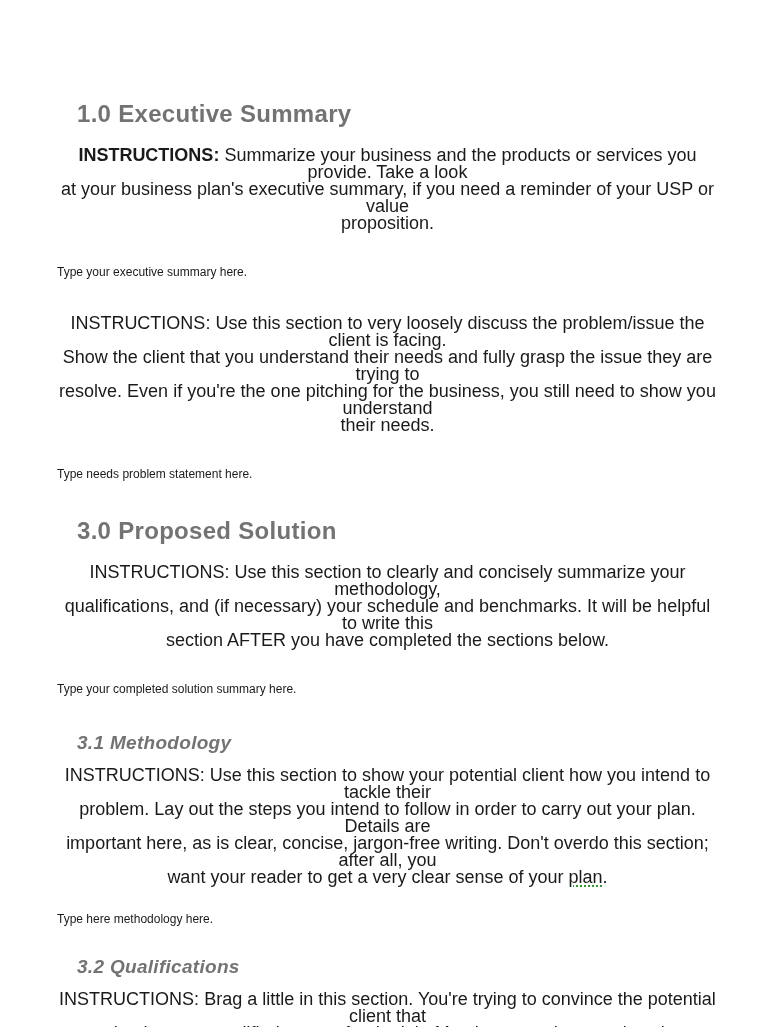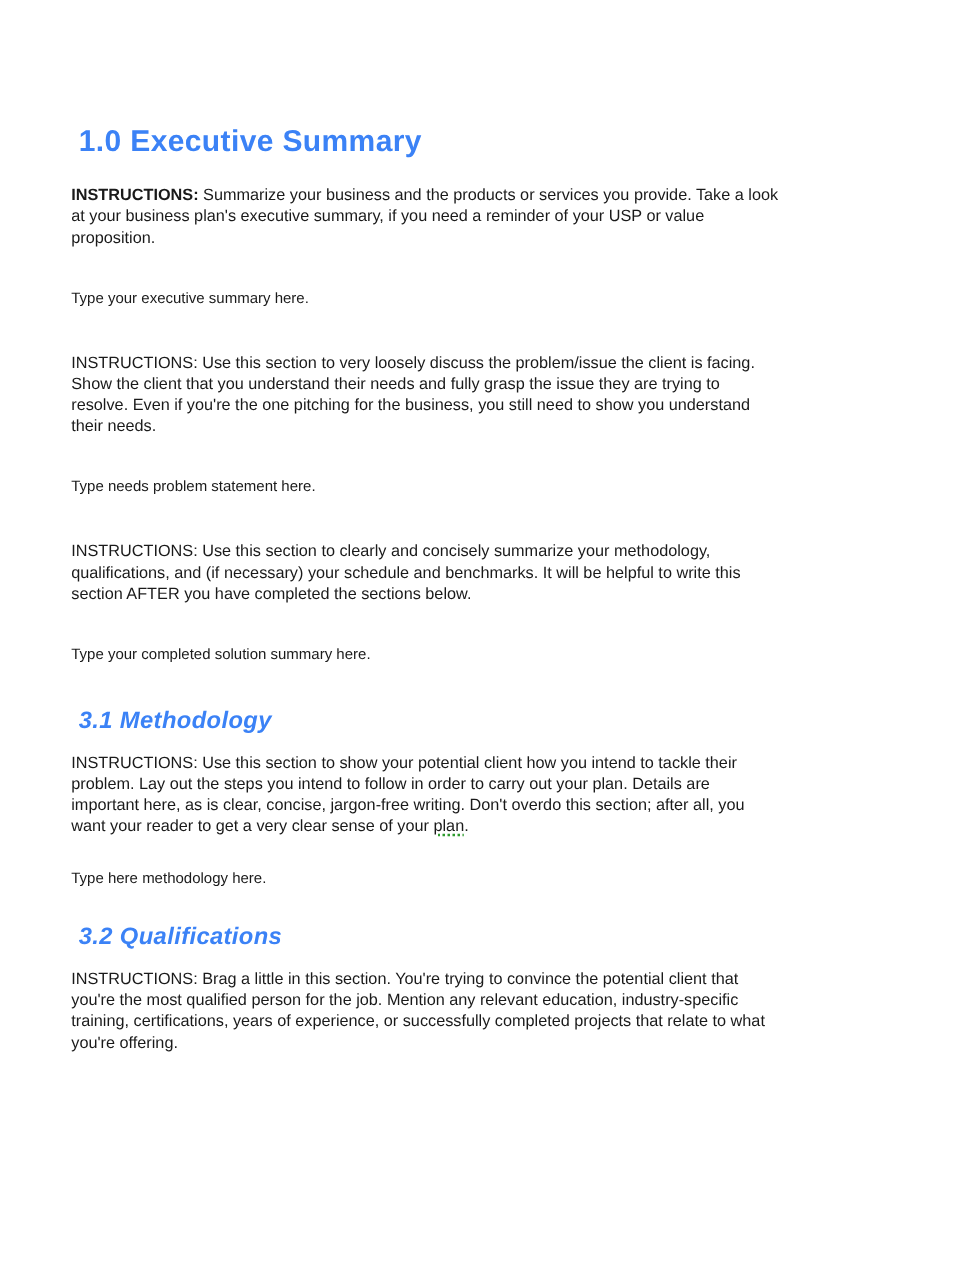--- a/index.html
+++ b/index.html
@@ -17,41 +17,42 @@
     font-family: "Liberation Sans", sans-serif;
     color: #1a1a1a;
     overflow: hidden;
   }
   .section { margin: 0; }
   .section + .section { margin-top: 34px; }
   .section.section-3-2 { margin-top: 28px; }
 
   .heading {
     font-weight: bold;
-    color: #3b82f6;
-    margin-left: 6px;
+    color: #737373;
+    margin-left: 20px;
     letter-spacing: 0.3px;
   }
   .level-1 .heading {
     font-size: 24px;
     line-height: 27px;
     margin-bottom: 20px;
   }
   .level-2 .heading {
     font-size: 19px;
     font-style: italic;
     line-height: 22px;
     margin-bottom: 13px;
   }
 
   .instructions {
     margin: 0;
-    font-size: 13px;
+    font-size: 18px;
     line-height: 17px;
     color: #1a1a1a;
+    text-align: center;
   }
   .lead.bold { font-weight: bold; }
 
   .placeholder {
     margin: 32px 0 0 0;
     font-size: 12px;
     line-height: 17px;
     color: #1a1a1a;
   }
   .section-3-1 .placeholder { margin-top: 25px; }
@@ -74,20 +75,21 @@
     <p class="instructions"><span class="lead bold">INSTRUCTIONS:</span><span class="instructions-body"> Summarize your business and the products or services you provide. Take a look<br>at your business plan's executive summary, if you need a reminder of your USP or value<br>proposition.</span></p>
     <p class="placeholder">Type your executive summary here.</p>
   </section>
 
   <section class="section section-2-0 level-1">
     <p class="instructions"><span class="lead">INSTRUCTIONS:</span><span class="instructions-body"> Use this section to very loosely discuss the problem/issue the client is facing.<br>Show the client that you understand their needs and fully grasp the issue they are trying to<br>resolve. Even if you're the one pitching for the business, you still need to show you understand<br>their needs.</span></p>
     <p class="placeholder">Type needs problem statement here.</p>
   </section>
 
   <section class="section section-3-0 level-1">
+    <div class="heading">3.0 Proposed Solution</div>
     <p class="instructions"><span class="lead">INSTRUCTIONS:</span><span class="instructions-body"> Use this section to clearly and concisely summarize your methodology,<br>qualifications, and (if necessary) your schedule and benchmarks. It will be helpful to write this<br>section AFTER you have completed the sections below.</span></p>
     <p class="placeholder">Type your completed solution summary here.</p>
   </section>
 
   <section class="section section-3-1 level-2">
     <div class="heading">3.1 Methodology</div>
     <p class="instructions"><span class="lead">INSTRUCTIONS:</span><span class="instructions-body"> Use this section to show your potential client how you intend to tackle their<br>problem. Lay out the steps you intend to follow in order to carry out your plan. Details are<br>important here, as is clear, concise, jargon-free writing. Don't overdo this section; after all, you<br>want your reader to get a very clear sense of your <span class="grammar">plan</span>.</span></p>
     <p class="placeholder">Type here methodology here.</p>
   </section>
 

